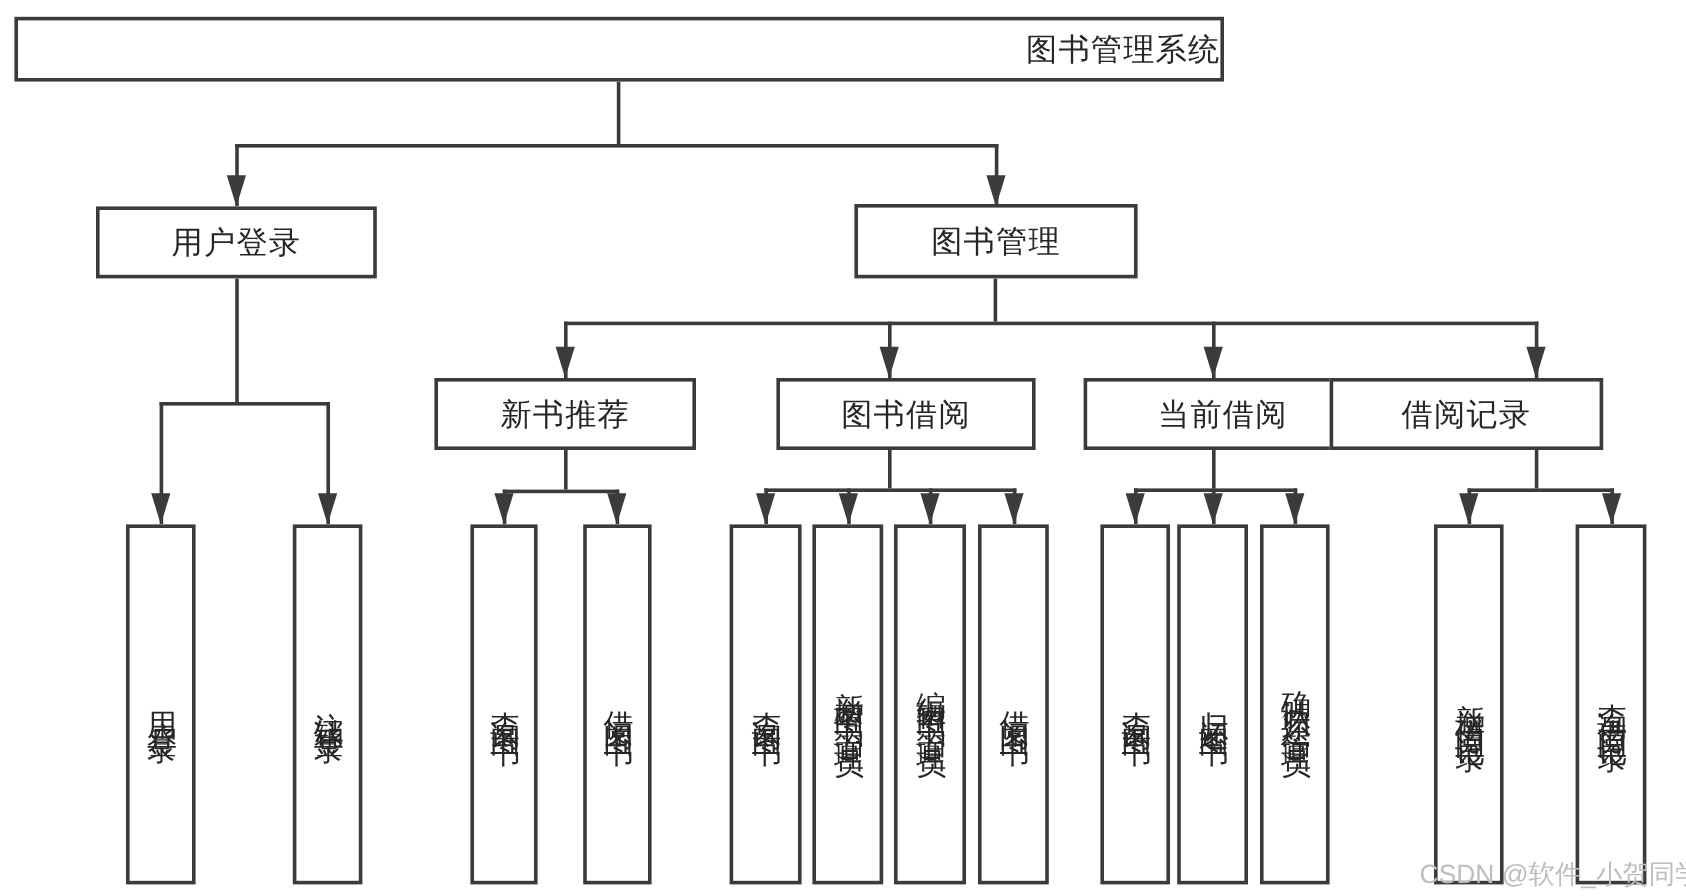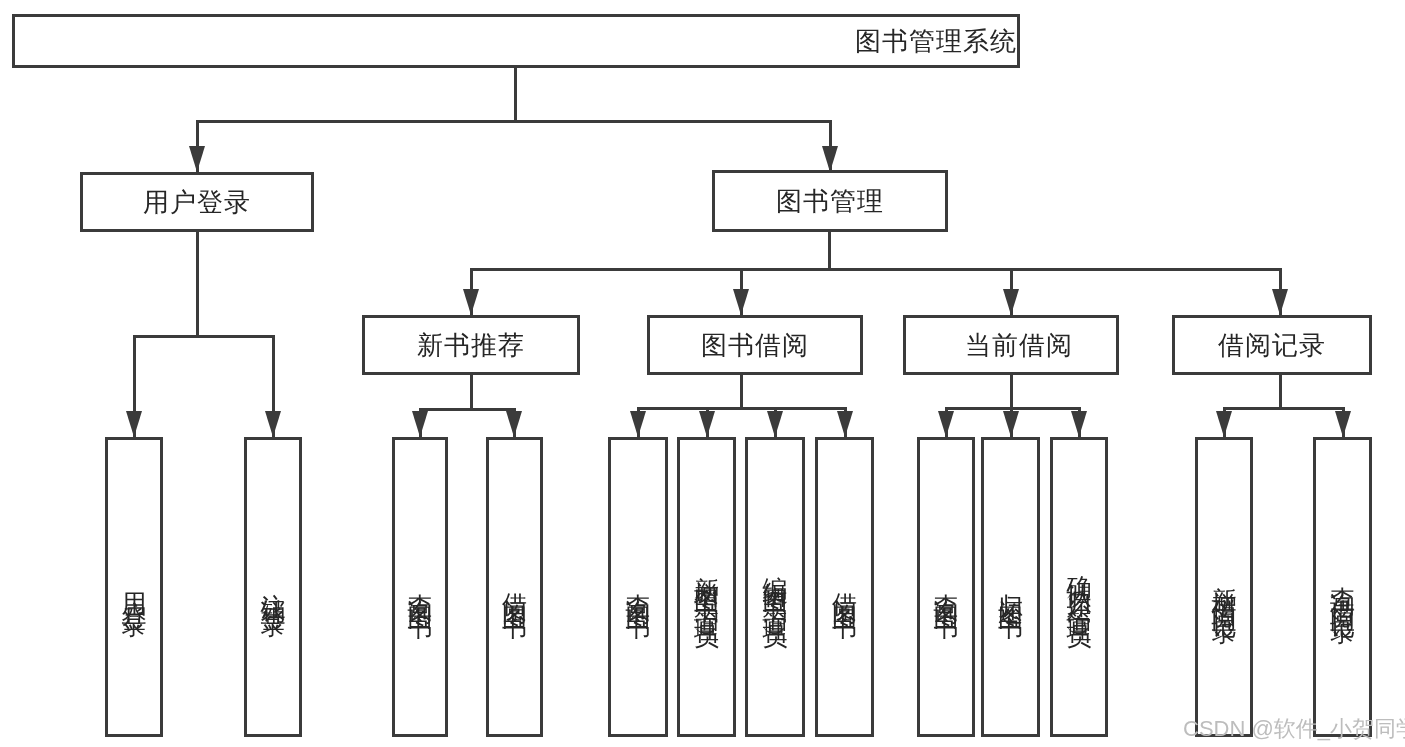--- a/index.html
+++ b/index.html
@@ -97,21 +97,21 @@
 
   <div class="box" style="left:362px;top:315px;width:218px;height:60px;">
     <span>新书推荐</span>
   </div>
   <div class="box" style="left:633px;top:315px;width:216px;height:60px;margin-left:14px;">
     <span>图书借阅</span>
   </div>
   <div class="box" style="left:903px;top:315px;width:216px;height:60px;padding-left:16px;">
     <span>当前借阅</span>
   </div>
-  <div class="box" style="left:1172px;top:315px;width:200px;height:60px;">
+  <div class="box" style="left:1108px;top:315px;width:228px;height:60px;">
     <span>借阅记录</span>
   </div>
 
   <div class="vline" style="left:470px;top:375px;height:33px;"></div>
   <div class="hline" style="left:419px;top:408px;width:97px;"></div>
   <div class="vline" style="left:419px;top:408px;height:29px;"></div>
   <div class="vline" style="left:513px;top:408px;height:29px;"></div>
   <div class="arrow" style="left:412px;top:411px;"></div>
   <div class="arrow" style="left:506px;top:411px;"></div>
 

